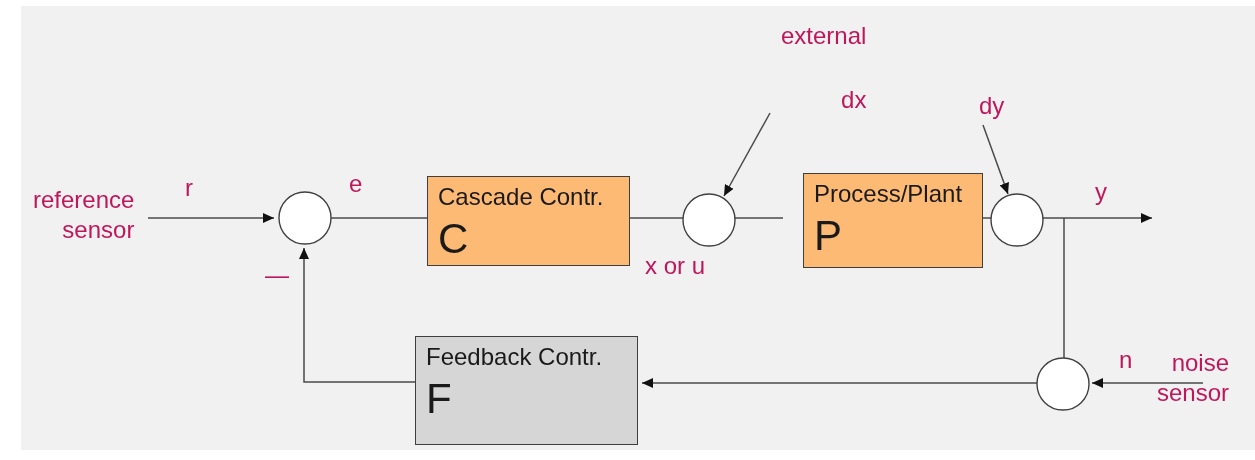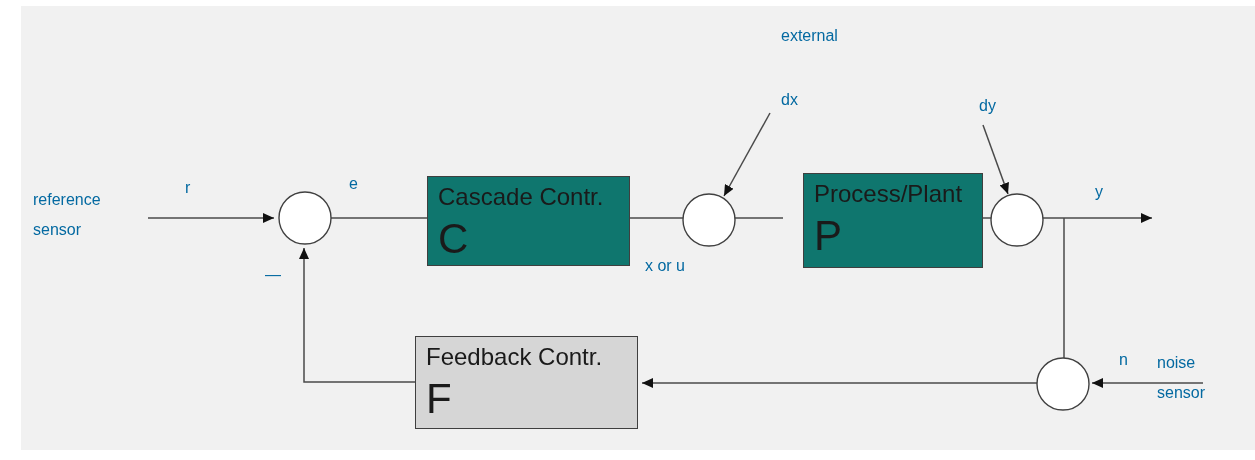--- a/index.html
+++ b/index.html
@@ -14,31 +14,32 @@
   }
   .panel {
     position: absolute;
     left: 21px; top: 6px;
     width: 1234px; height: 444px;
     background: #f1f1f1;
   }
   svg.wires { position: absolute; left: 0; top: 0; }
   .lbl {
     position: absolute;
-    font-size: 16px;
+    font-size: 24px;
     line-height: 30px;
     white-space: pre;
-    color: #0369a1;
+    color: #be185d;
+    text-align: right;
   }
   .lbl.multi3 { line-height: 32px; }
   .block {
     position: absolute;
     box-sizing: border-box;
     border: 1.5px solid #3f3f3f;
-    background: #0f766e;
+    background: #fdba74;
     padding: 5px 10px 0 10px;
   }
   .block.shaded { background: #d6d6d6; }
   .block-title { font-size: 24px; line-height: 30px; white-space: nowrap; }
   .block-symbol { font-size: 42px; line-height: 46px; margin-top: 4px; }
 </style>
 </head>
 <body>
 
 <div class="canvas">
@@ -98,18 +99,18 @@
   <div class="block" style="left:427px; top:176px; width:203px; height:90px;">
     <div class="block-title">Cascade Contr.</div>
     <div class="block-symbol">C</div>
   </div>
 
   <div class="block" style="left:783px; top:173px; width:180px; height:95px;margin-left:20px;">
     <div class="block-title">Process/Plant</div>
     <div class="block-symbol">P</div>
   </div>
 
-  <div class="block shaded" style="left:415px; top:336px; width:223px; height:93px;">
+  <div class="block shaded" style="left:415px; top:336px; width:223px; height:109px;">
     <div class="block-title">Feedback Contr.</div>
     <div class="block-symbol">F</div>
   </div>
 
 </div>
 
 </body></html>

